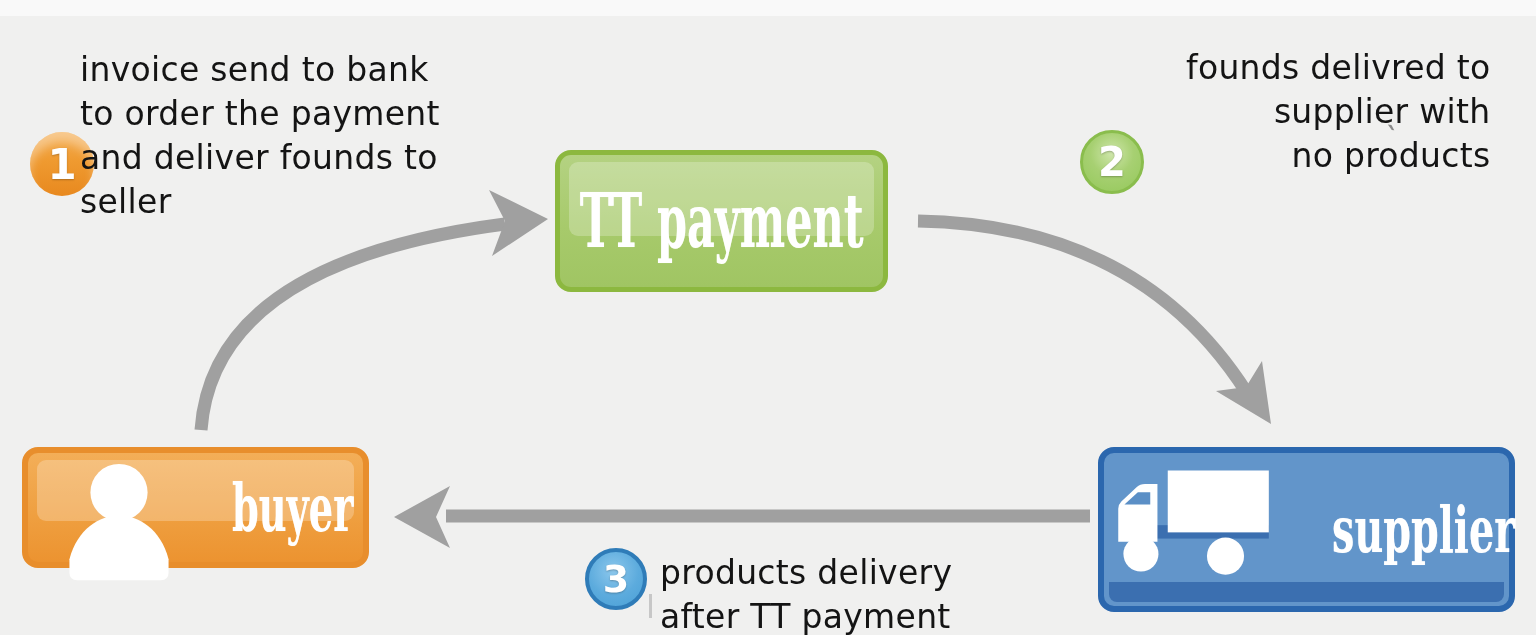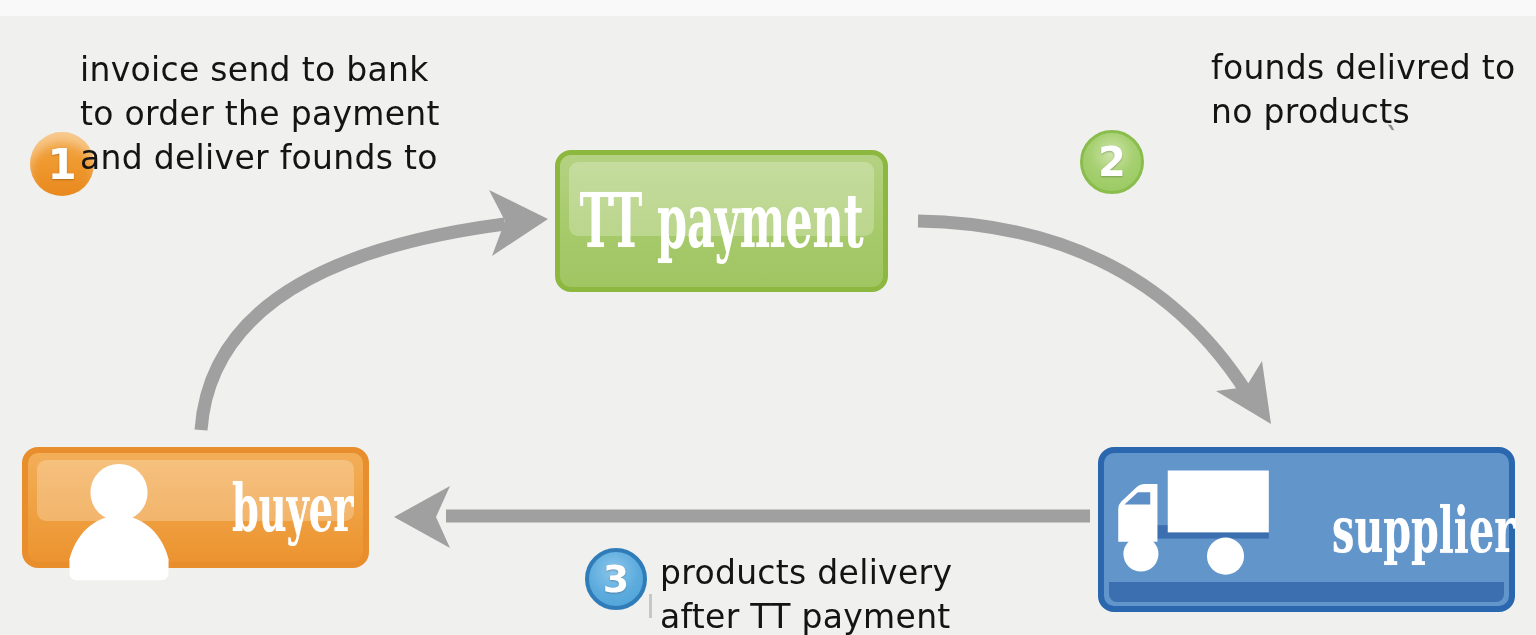--- a/index.html
+++ b/index.html
@@ -106,25 +106,27 @@
       <polygon points="1271,424 1216,391 1246,387 1262,361"></polygon>
       <polygon points="394,517 450,486 436,517 450,548"></polygon>
     </g>
   </svg>
 
   <div class="badge" id="badge-1">1</div>
   <div class="step-text" style="left:80px;top:48px;">
     <div>invoice send to bank</div>
     <div>to order the payment</div>
     <div>and deliver founds to</div>
+    <div>seller</div>
   </div>
 
   <div class="badge" id="badge-2">2</div>
-  <div class="step-text" style="left:1211px;top:46px;">
+  <div class="step-text" style="left:1186px;top:46px;text-align:right;">
     <div>founds delivred to</div>
+    <div>supplier with</div>
     <div>no products</div>
   </div>
   <span id="stray-mark">`</span>
 
   <div class="badge" id="badge-3">3</div>
   <div id="tick-divider"></div>
   <div class="step-text" style="left:660px;top:551px;">
     <div>products delivery</div>
     <div>after TT payment</div>
   </div>

